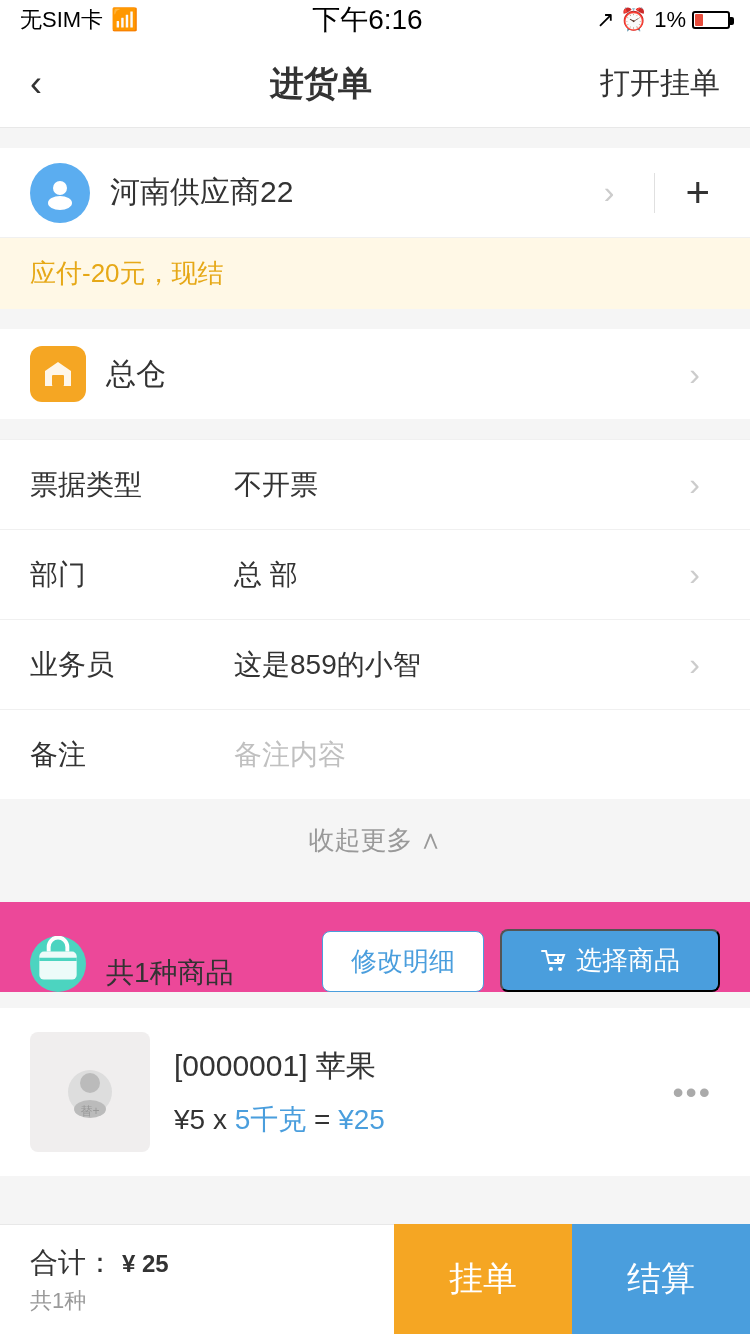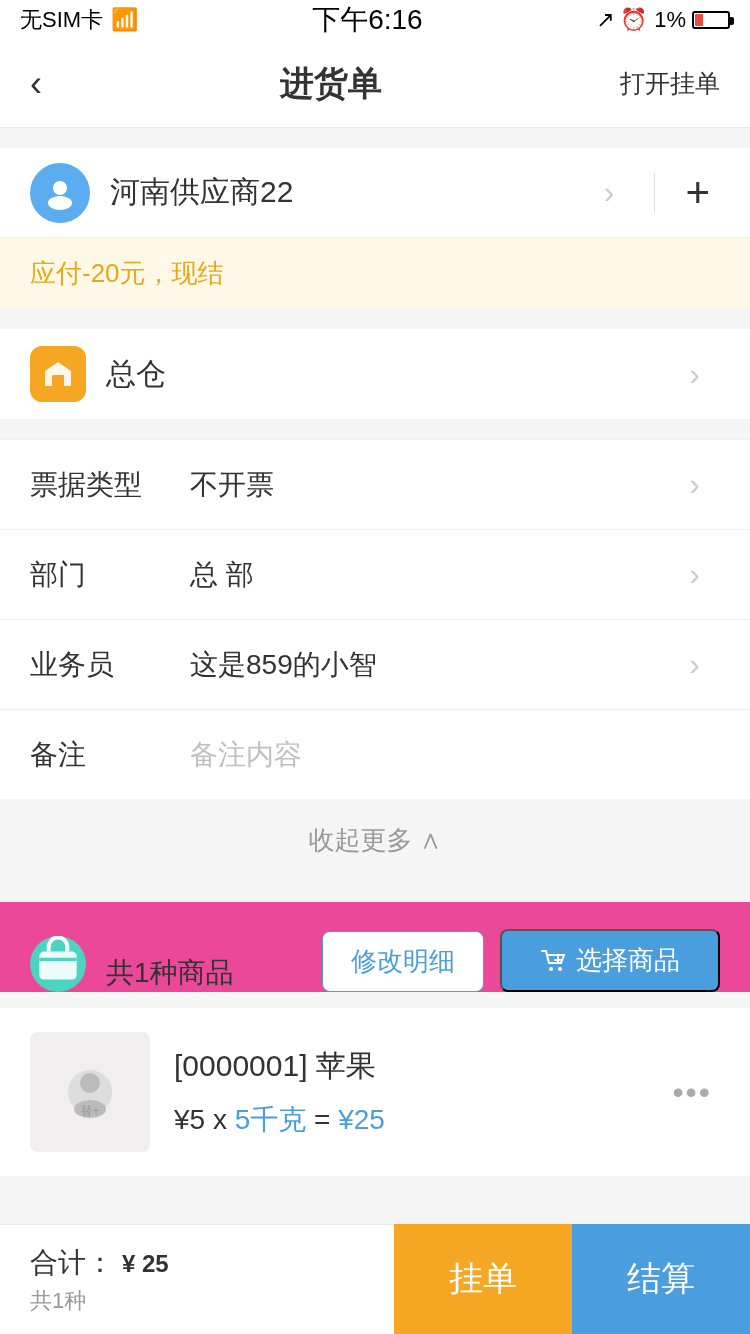--- a/index.html
+++ b/index.html
@@ -64,21 +64,21 @@
       font-size: 36px;
       color: #333;
       cursor: pointer;
     }
     .nav-title {
       font-size: 34px;
       font-weight: 600;
       color: #333;
     }
     .nav-action {
-      font-size: 25px;
+      font-size: 30px;
       color: #333;
       cursor: pointer;
     }
 
     
     .section-gap {
       height: 20px;
       background: #f5f5f5;
     }
 
@@ -161,20 +161,21 @@
     }
 
     
     .form-row {
       background: #fff;
       display: flex;
       align-items: center;
       padding: 0 30px;
       height: 90px;
       border-top: 1px solid #f0f0f0;
+      gap: 44px;
     }
     .form-label {
       font-size: 28px;
       color: #333;
       width: 160px;
       flex-shrink: 0;
     }
     .form-value {
       flex: 1;
       font-size: 28px;

